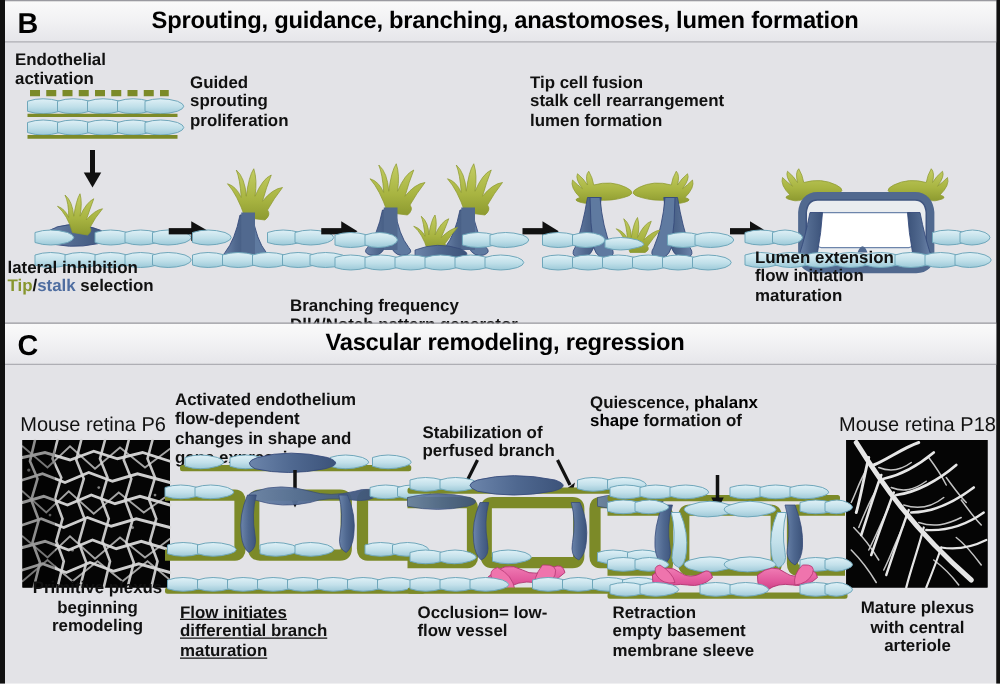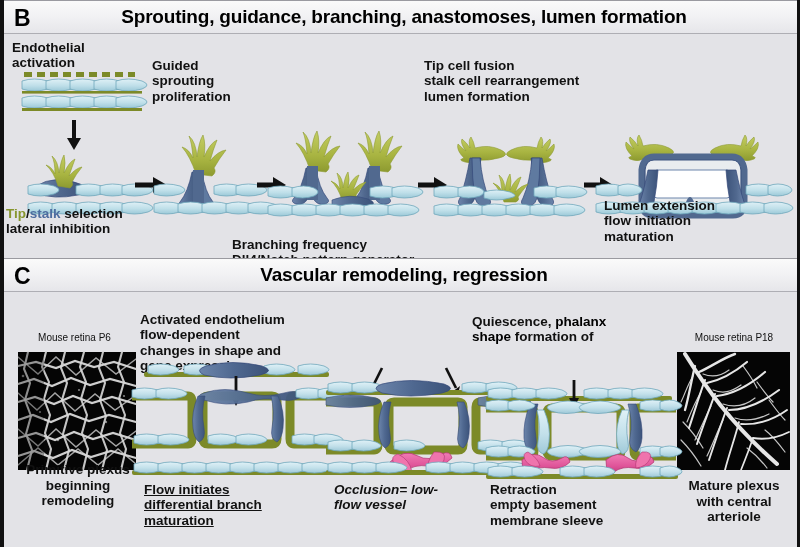--- a/index.html
+++ b/index.html
@@ -24,21 +24,21 @@
   .panel-title{
     position:absolute;left:0;width:800px;top:5px;text-align:center;
     font-size:19px;font-weight:bold;color:#000;letter-spacing:-0.2px;
   }
   .cap{position:absolute;text-align:left;font-size:13.5px;font-weight:bold;color:#111;line-height:1.13;}
   .tipword{color:#87962e;}
   .stalkword{color:#4e6da0;}
   .phalanxword{color:#000000;}
   svg{display:block;overflow:visible;}
   .retina{position:absolute;background:#000;}
-  .retlabel{position:absolute;text-align:center;font-size:10px;color:#111;line-height:1.15;}
+  .retlabel{position:absolute;text-align:center;font-size:16px;color:#111;line-height:1.15;}
   .retlabel.bold{font-weight:bold;font-size:13.5px;}
 </style>
 </head>
 <body>
 
 <div id="fig">
 
   <div class="panel-head" style="top:0;">
     <div class="panel-letter">B</div>
     <div class="panel-title">Sprouting, guidance, branching, anastomoses, lumen formation</div>
@@ -289,24 +289,24 @@
           <path d="M44,76 q12,-4 26,0 q10,4 0,8 q-14,4 -26,0 z" fill="url(#gBlueCell)" stroke="#6fa7bb" stroke-width="0.8"></path>
           <path d="M68,76 q12,-4 26,0 q10,4 0,8 q-14,4 -26,0 z" fill="url(#gBlueCell)" stroke="#6fa7bb" stroke-width="0.8"></path>
           <path d="M92,76 q12,-4 26,0 q10,4 0,8 q-14,4 -26,0 z" fill="url(#gBlueCell)" stroke="#6fa7bb" stroke-width="0.8"></path>
           <path d="M116,76 q12,-4 26,0 q10,4 0,8 q-14,4 -26,0 z" fill="url(#gBlueCell)" stroke="#6fa7bb" stroke-width="0.8"></path>
           <path d="M140,76 q12,-4 24,0 q10,4 0,8 q-13,4 -24,0 z" fill="url(#gBlueCell)" stroke="#6fa7bb" stroke-width="0.8"></path>
         </g>
       </g>
     </svg>
 
     <div class="cap" style="left:2px;top:172px;width:160px;">
+      <div>lateral inhibition</div>
       <div>
         <span class="tipword">Tip</span><span>/</span><span class="stalkword">stalk</span><span> selection</span>
       </div>
-      <div>lateral inhibition</div>
     </div>
 
     <div class="cap" style="left:228px;top:172px;width:250px;margin-top:31px;">
       <div style="white-space:pre-line">Branching frequency
 Dll4/Notch pattern generator</div>
     </div>
 
     <div class="cap" style="left:600px;top:164px;width:190px;">
       <div style="white-space:pre-line">Lumen extension
 flow initiation
@@ -409,20 +409,24 @@
 with central
 arteriole</span>
     </div>
 
     <div class="cap" style="left:136px;top:20px;width:185px;">
       <div style="white-space:pre-line">Activated endothelium
 flow-dependent
 changes in shape and
 gene expression</div>
     </div>
+    <div class="cap" style="left:334px;top:46px;width:160px;">
+      <div style="white-space:pre-line">Stabilization of
+perfused branch</div>
+    </div>
     <div class="cap" style="left:468px;top:22px;width:195px;">
       <div><span>Quiescence, </span><span class="phalanxword">phalanx</span></div>
       <div><span class="phalanxword">shape</span><span> formation of</span></div>
     </div>
 
     <svg width="800" height="255" viewBox="0 0 800 255" style="position:absolute;left:0;top:0;">
       <defs>
         <linearGradient id="gBlueCell2" x1="0" y1="0" x2="0" y2="1">
           <stop offset="0%" stop-color="#e0f1f7"></stop>
           <stop offset="55%" stop-color="#c2e0ea"></stop>
@@ -624,21 +628,21 @@
           <path d="M160,2 q10,-4 18,0 q8,4 0,7 q-9,4 -18,0 z" fill="url(#gBlueCell2)" stroke="#6fa7bb" stroke-width="0.8"></path>
         </g>
       </g>
     </svg>
 
     <div class="cap" style="left:140px;top:190px;width:185px;text-decoration:underline;">
       <div style="white-space:pre-line">Flow initiates
 differential branch
 maturation</div>
     </div>
-    <div class="cap" style="left:330px;top:190px;width:160px;font-style:italic;">
+    <div class="cap" style="left:330px;top:190px;width:160px;">
       <div style="white-space:pre-line">Occlusion= low-
 flow vessel</div>
     </div>
     <div class="cap" style="left:486px;top:190px;width:190px;">
       <div style="white-space:pre-line">Retraction
 empty basement
 membrane sleeve</div>
     </div>
   </div>
 </div>

